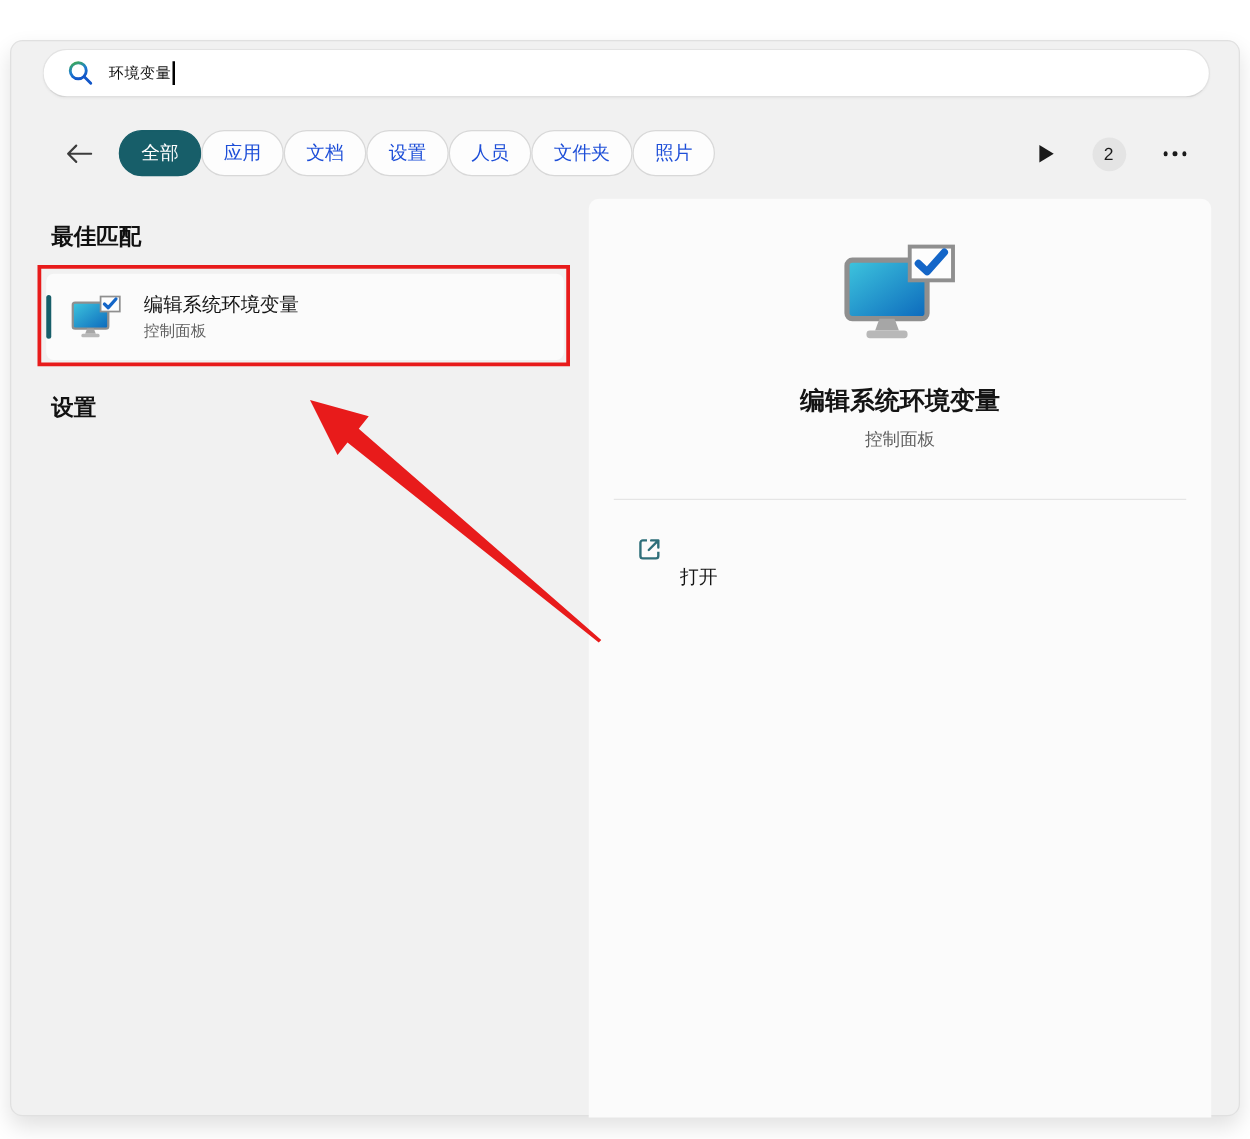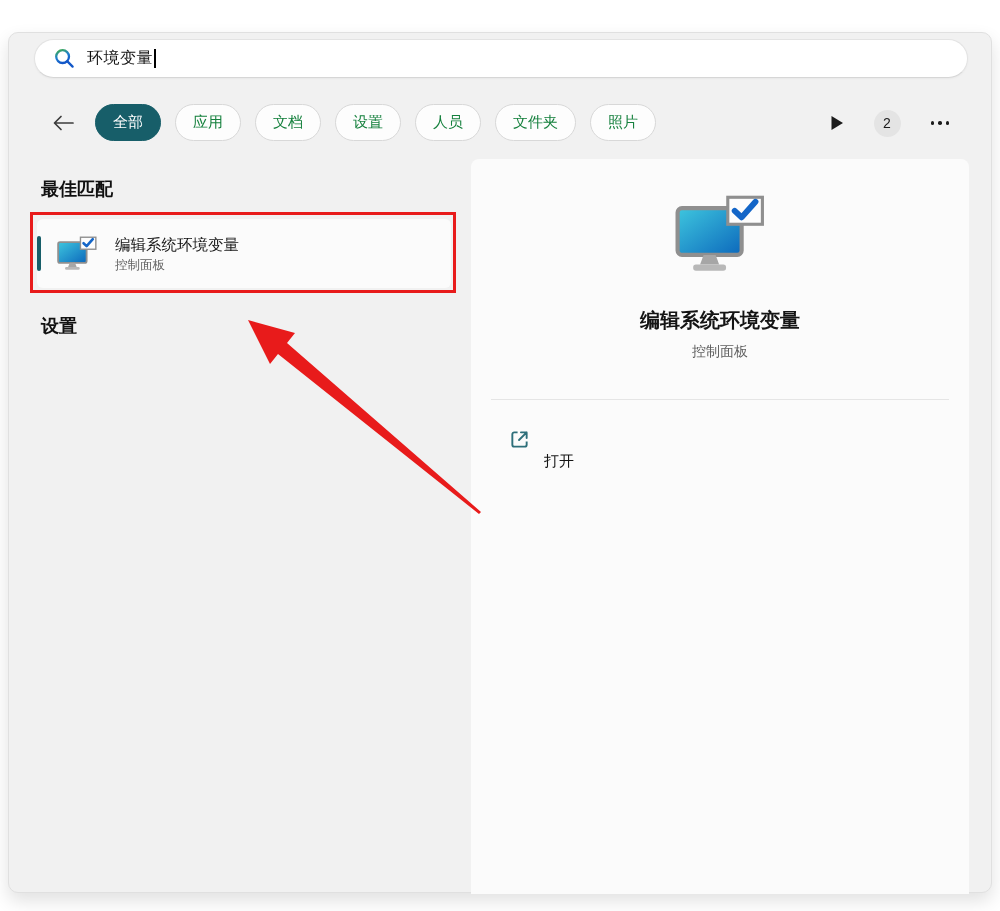--- a/index.html
+++ b/index.html
@@ -11,32 +11,32 @@
   .win { position:absolute; left:8px; top:32px; width:984px; height:861px;
     background:#f1f1f1; border:1px solid #e0e0e0; border-radius:10px;
     box-shadow:0 8px 18px rgba(0,0,0,.12); }
 
   
   .searchbar { position:absolute; left:25px; top:6px; width:934px; height:39px;
     background:#ffffff; border:1px solid #e3e3e3; border-bottom-color:#d6d6d6;
     border-radius:20px; display:flex; align-items:center; padding:0 14px;
     box-shadow:0 1px 2px rgba(0,0,0,.04); cursor:text; }
   .searchbar svg { flex:0 0 auto; margin:0 12px 0 5px; }
-  .search-text { font-size:16px; color:#101010; letter-spacing:.5px; }
+  .search-text { font-size:12px; color:#101010; letter-spacing:.5px; }
   .caret { display:inline-block; width:2px; height:19px; background:#000;
     vertical-align:-4px; margin-left:1px; }
 
   
   .toolbar { position:absolute; left:0; top:71px; width:100%; height:38px; }
   .back-btn { position:absolute; left:40px; top:7px; width:28px; height:24px;
     display:flex; align-items:center; justify-content:center; cursor:pointer; }
-  .tabs { position:absolute; left:86px; top:0; display:flex; gap:14px; }
+  .tabs { position:absolute; left:86px; top:0; display:flex; }
   .tab { height:37px; padding:0 17px; border-radius:19px; background:#fdfdfd;
     border:1px solid #d8d8d8; display:flex; align-items:center; font-size:15px;
-    color:#15803d; cursor:pointer; white-space:nowrap; }
+    color:#1d4ed8; cursor:pointer; white-space:nowrap; }
   .tab.selected { background:#175e69; border-color:#175e69; color:#ffffff; }
   .right-ctrls { position:absolute; right:42px; top:0; height:38px;
     display:flex; align-items:center; gap:30px; }
   .icon-btn { display:flex; align-items:center; justify-content:center; cursor:pointer; }
   .count-badge { width:27px; height:27px; border-radius:50%; background:#e4e4e4;
     display:flex; align-items:center; justify-content:center; font-size:14px; color:#1b1b1b; }
   .dots { display:flex; gap:4px; }
   .dots i { width:3.5px; height:3.5px; border-radius:50%; background:#1b1b1b; }
 
   

